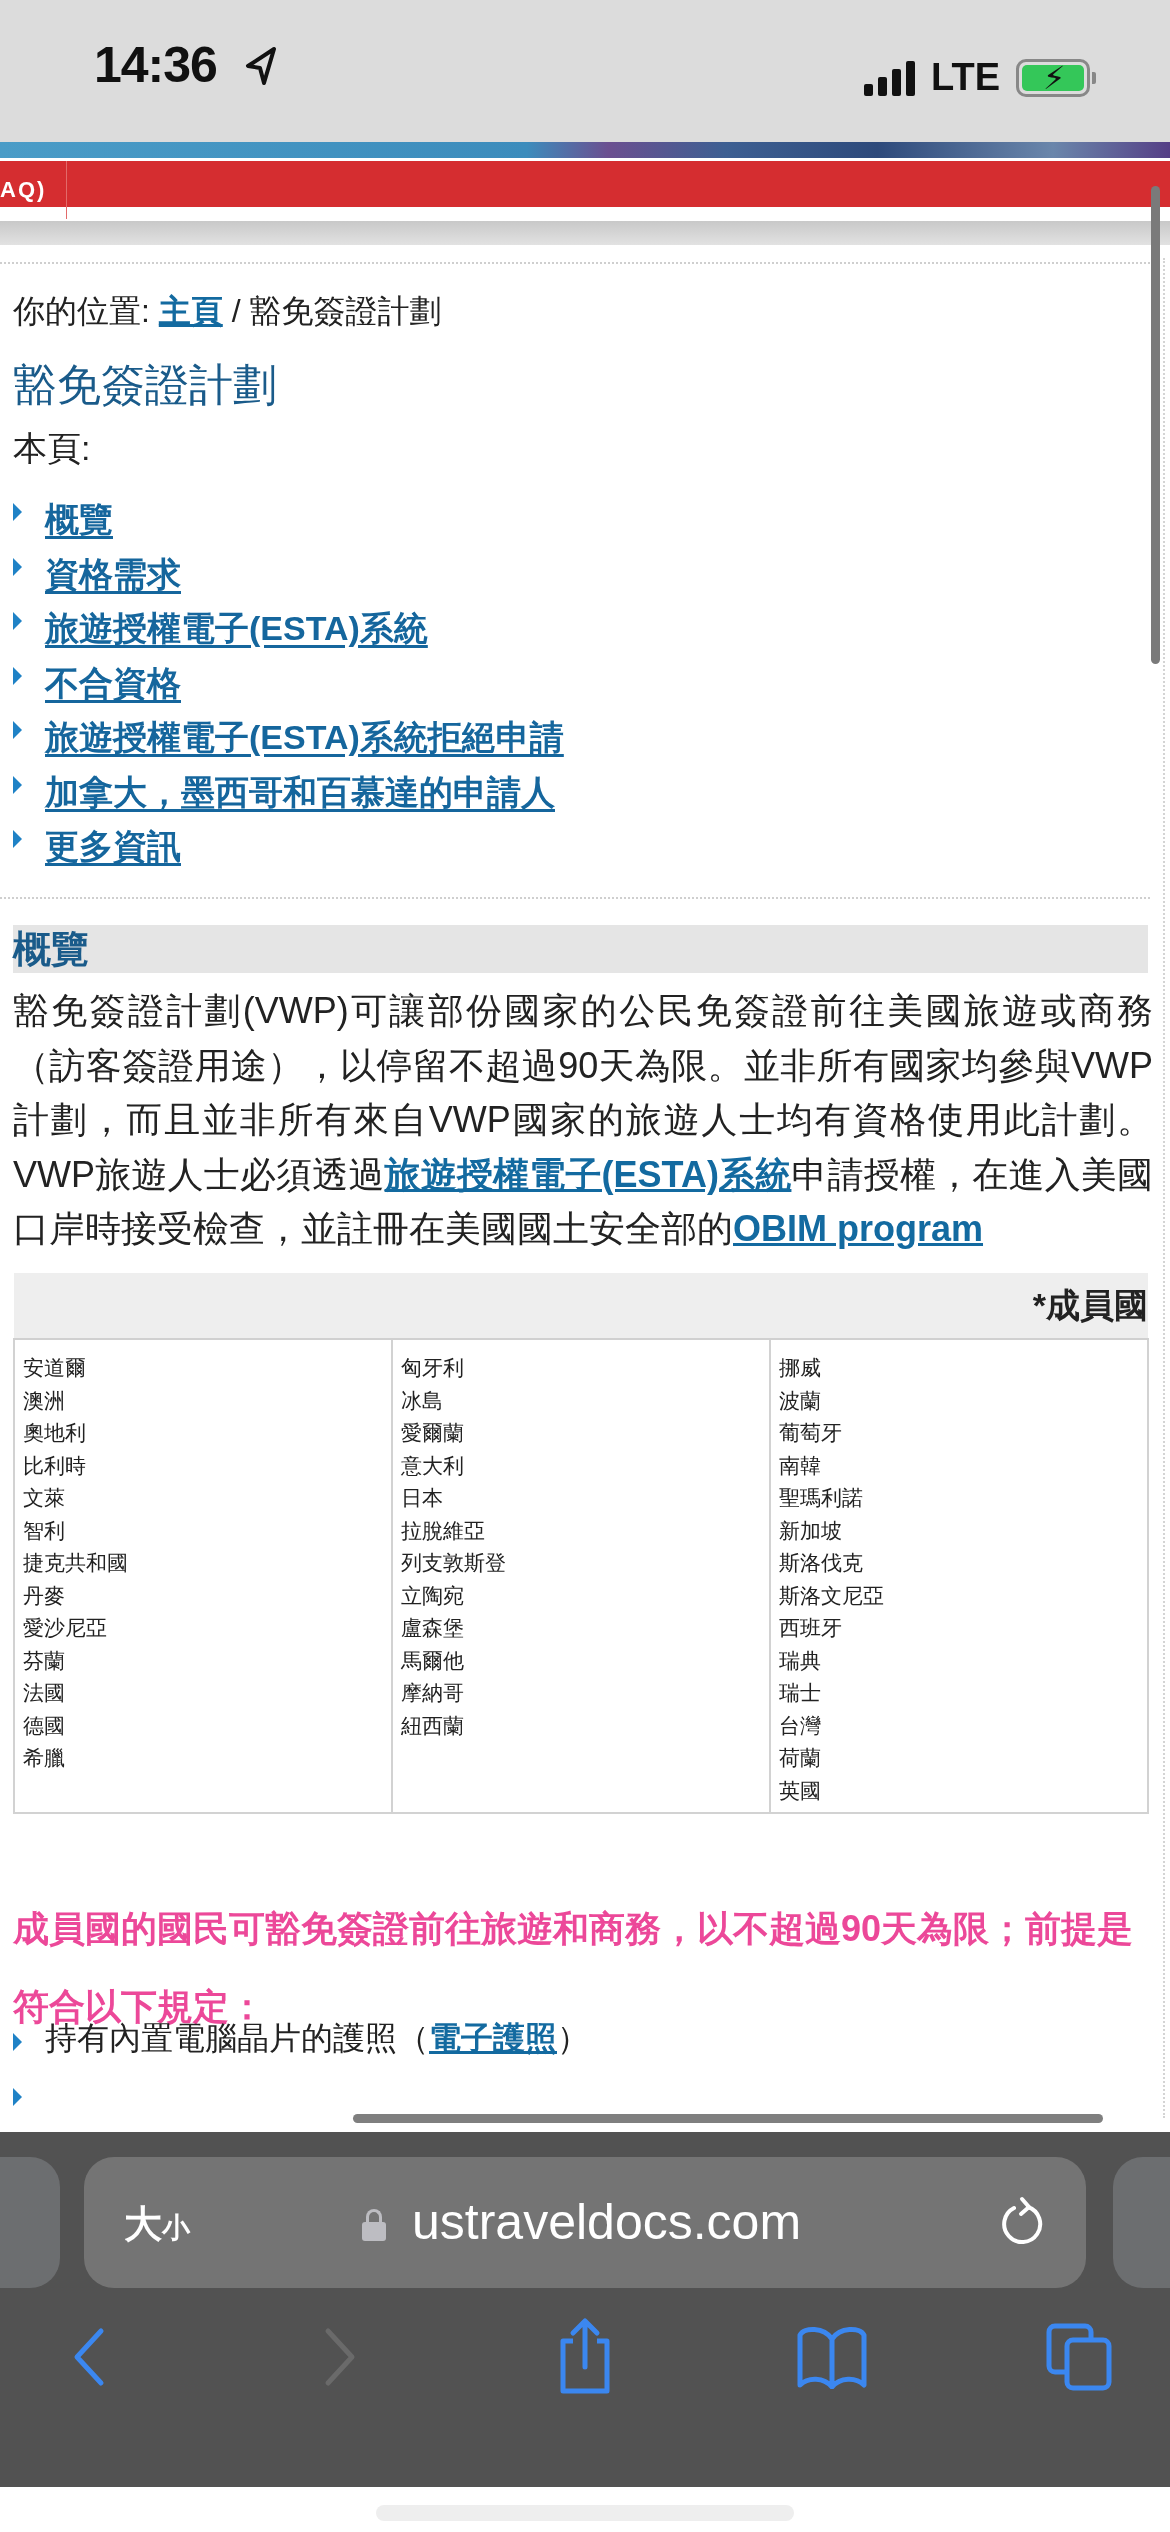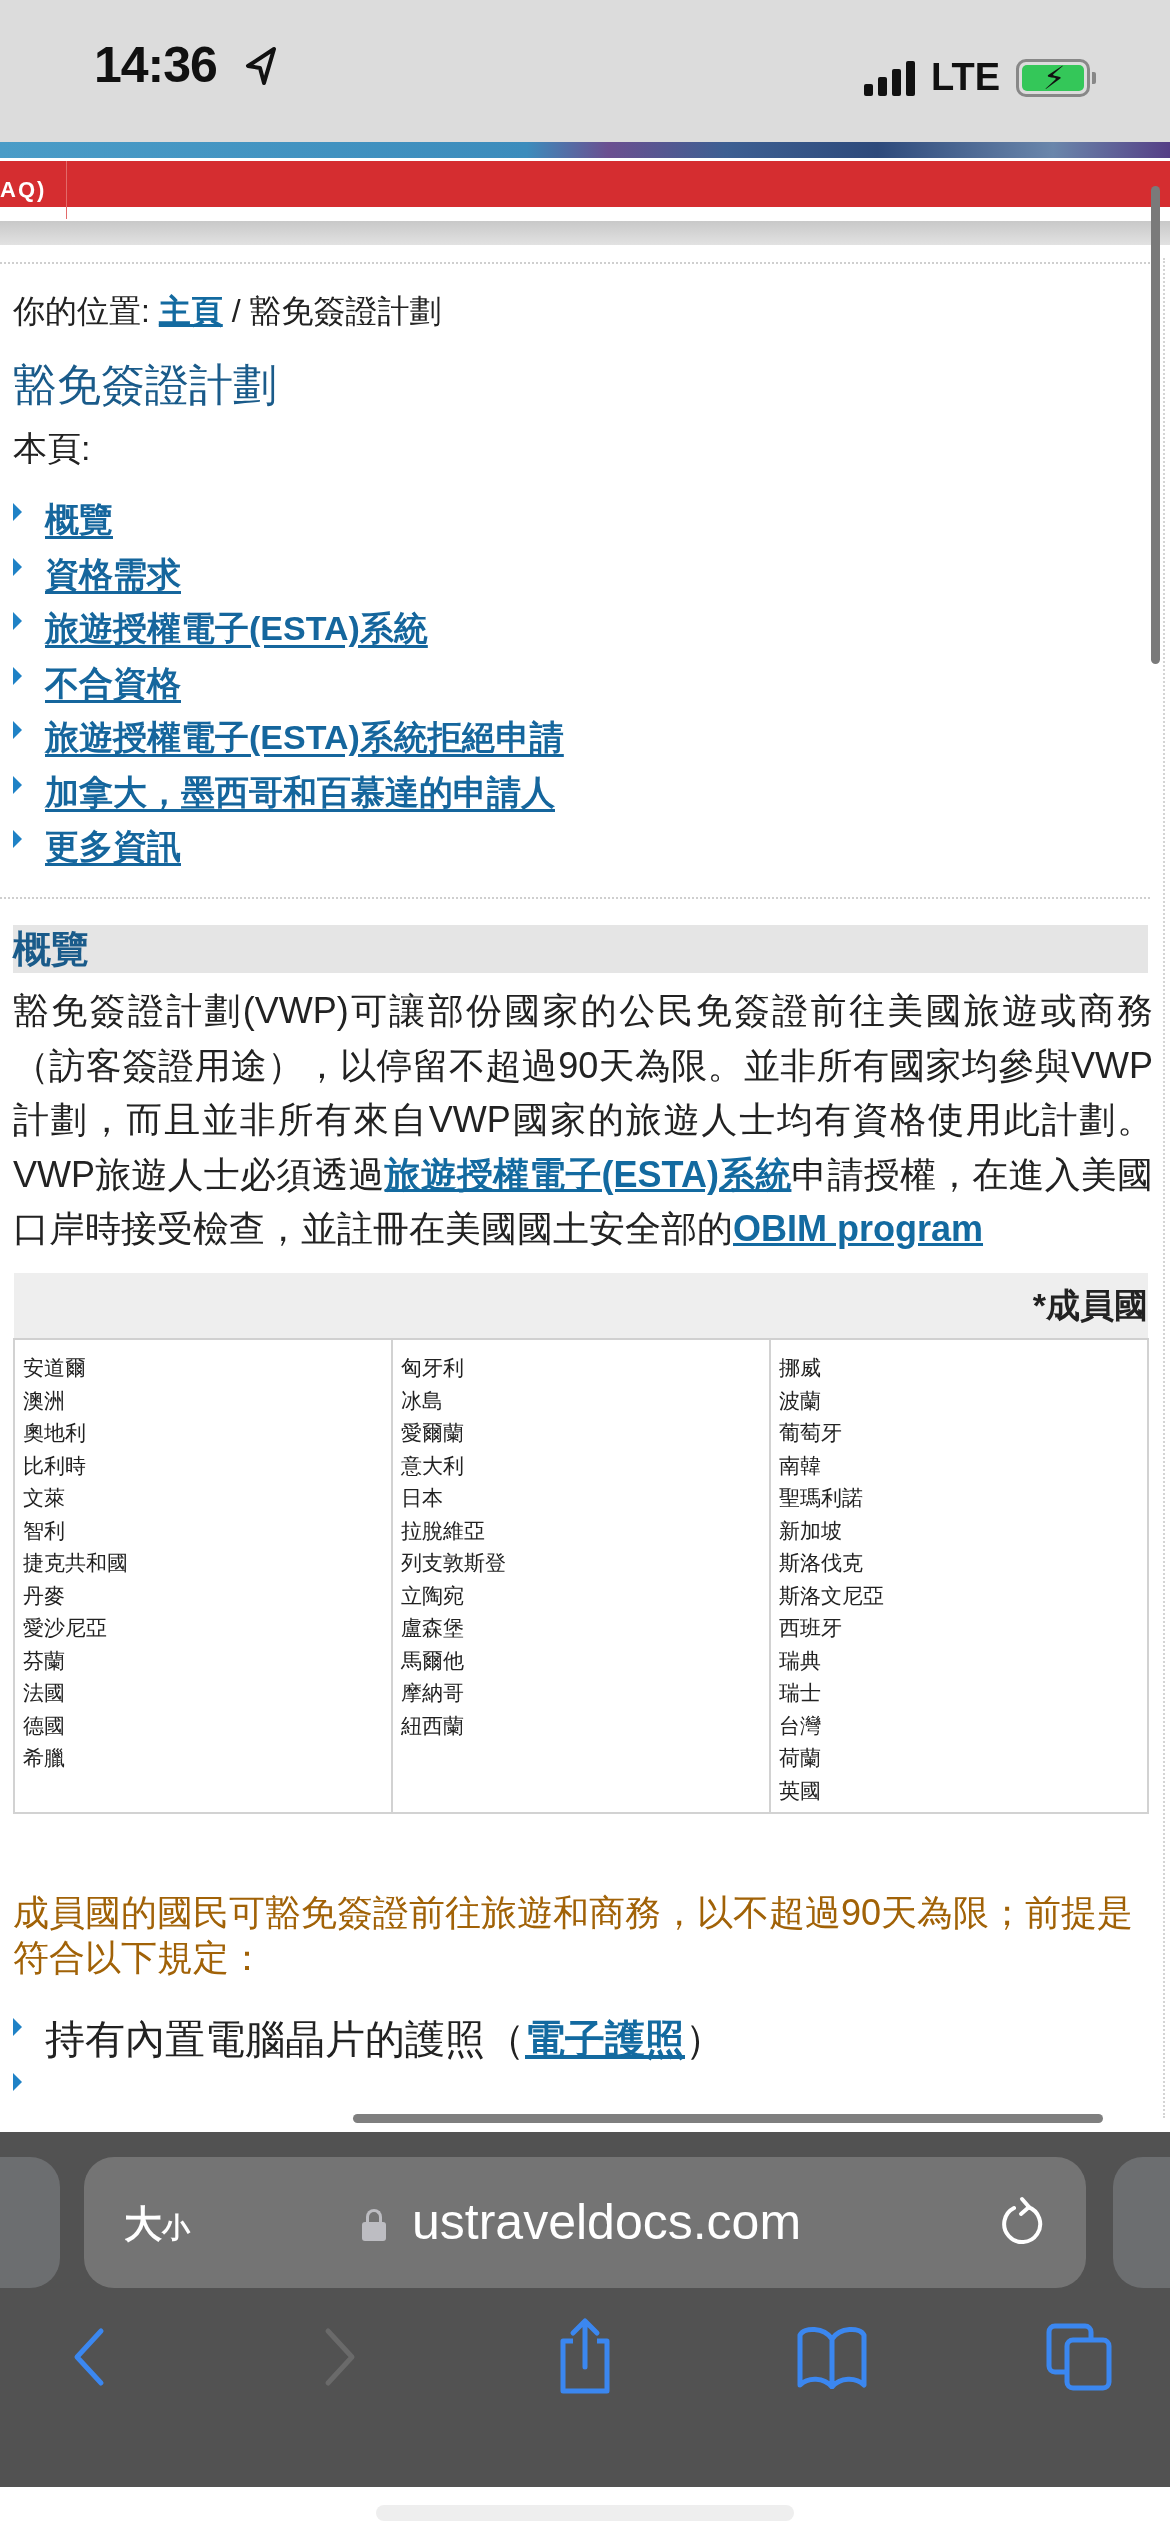--- a/index.html
+++ b/index.html
@@ -38,23 +38,23 @@
 
   .section-head { position: absolute; left: 13px; top: 925px; width: 1135px; height: 48px; background: #e5e5e5; font-size: 38px; font-weight: 700; color: #1a5b8a; padding-left: 0; line-height: 48px; }
   .para { position: absolute; left: 13px; top: 984px; width: 1140px; font-size: 36px; line-height: 54.5px; color: #222; text-align: justify; }
   .para a { color: #136aa0; font-weight: 700; text-decoration: underline; }
 
   .member-table { position: absolute; left: 13px; top: 1273px; width: 1136px; border-collapse: collapse; }
   .member-table th { background: #eeeeee; height: 66px; font-size: 34px; font-weight: 700; color: #222; text-align: right; border-bottom: 2px solid #d0d0d0; }
   .member-table td { vertical-align: top; border: 2px solid #d2d2d2; padding: 12px 8px 0 8px; width: 33.3%; height: 474px; }
   .member-table td div { font-size: 21px; line-height: 32.5px; color: #222; }
 
-  .para2 { position: absolute; left: 13px; top: 1890px; width: 1140px; font-size: 36px; line-height: 45px; color: #a16207; }
+  .para2 { position: absolute; left: 13px; top: 1890px; width: 1140px; font-size: 36px; line-height: 78px; color: #ec4899; font-weight: bold; }
   .req-list { position: absolute; left: 13px; top: 2012px; list-style: none; }
-  .req-list li { height: 54.5px; display: flex; align-items: flex-start; font-size: 40px; color: #222; }
+  .req-list li { height: 54.5px; display: flex; align-items: center; font-size: 32px; color: #222; }
   .req-list li a { color: #136aa0; font-weight: 700; text-decoration: underline; }
 
   .v-scroll { position: absolute; left: 1151px; top: 186px; width: 9px; height: 478px; background: #7a7a7a; border-radius: 5px; }
   .right-dots { position: absolute; left: 1163px; top: 258px; height: 1860px; border-left: 2px dotted #d4d4d4; }
   .h-scroll { position: absolute; left: 353px; top: 2114px; width: 750px; height: 9px; background: #7f7f7f; border-radius: 5px; }
 
   
   .safari { position: absolute; left: 0; top: 2132px; width: 1170px; height: 355px; background: #525252; }
   .tab-peek-left { position: absolute; left: -40px; top: 25px; width: 100px; height: 131px; background: #6c6e70; border-radius: 30px; }
   .tab-peek-right { position: absolute; left: 1113px; top: 25px; width: 100px; height: 131px; background: #6c6e70; border-radius: 30px; }

